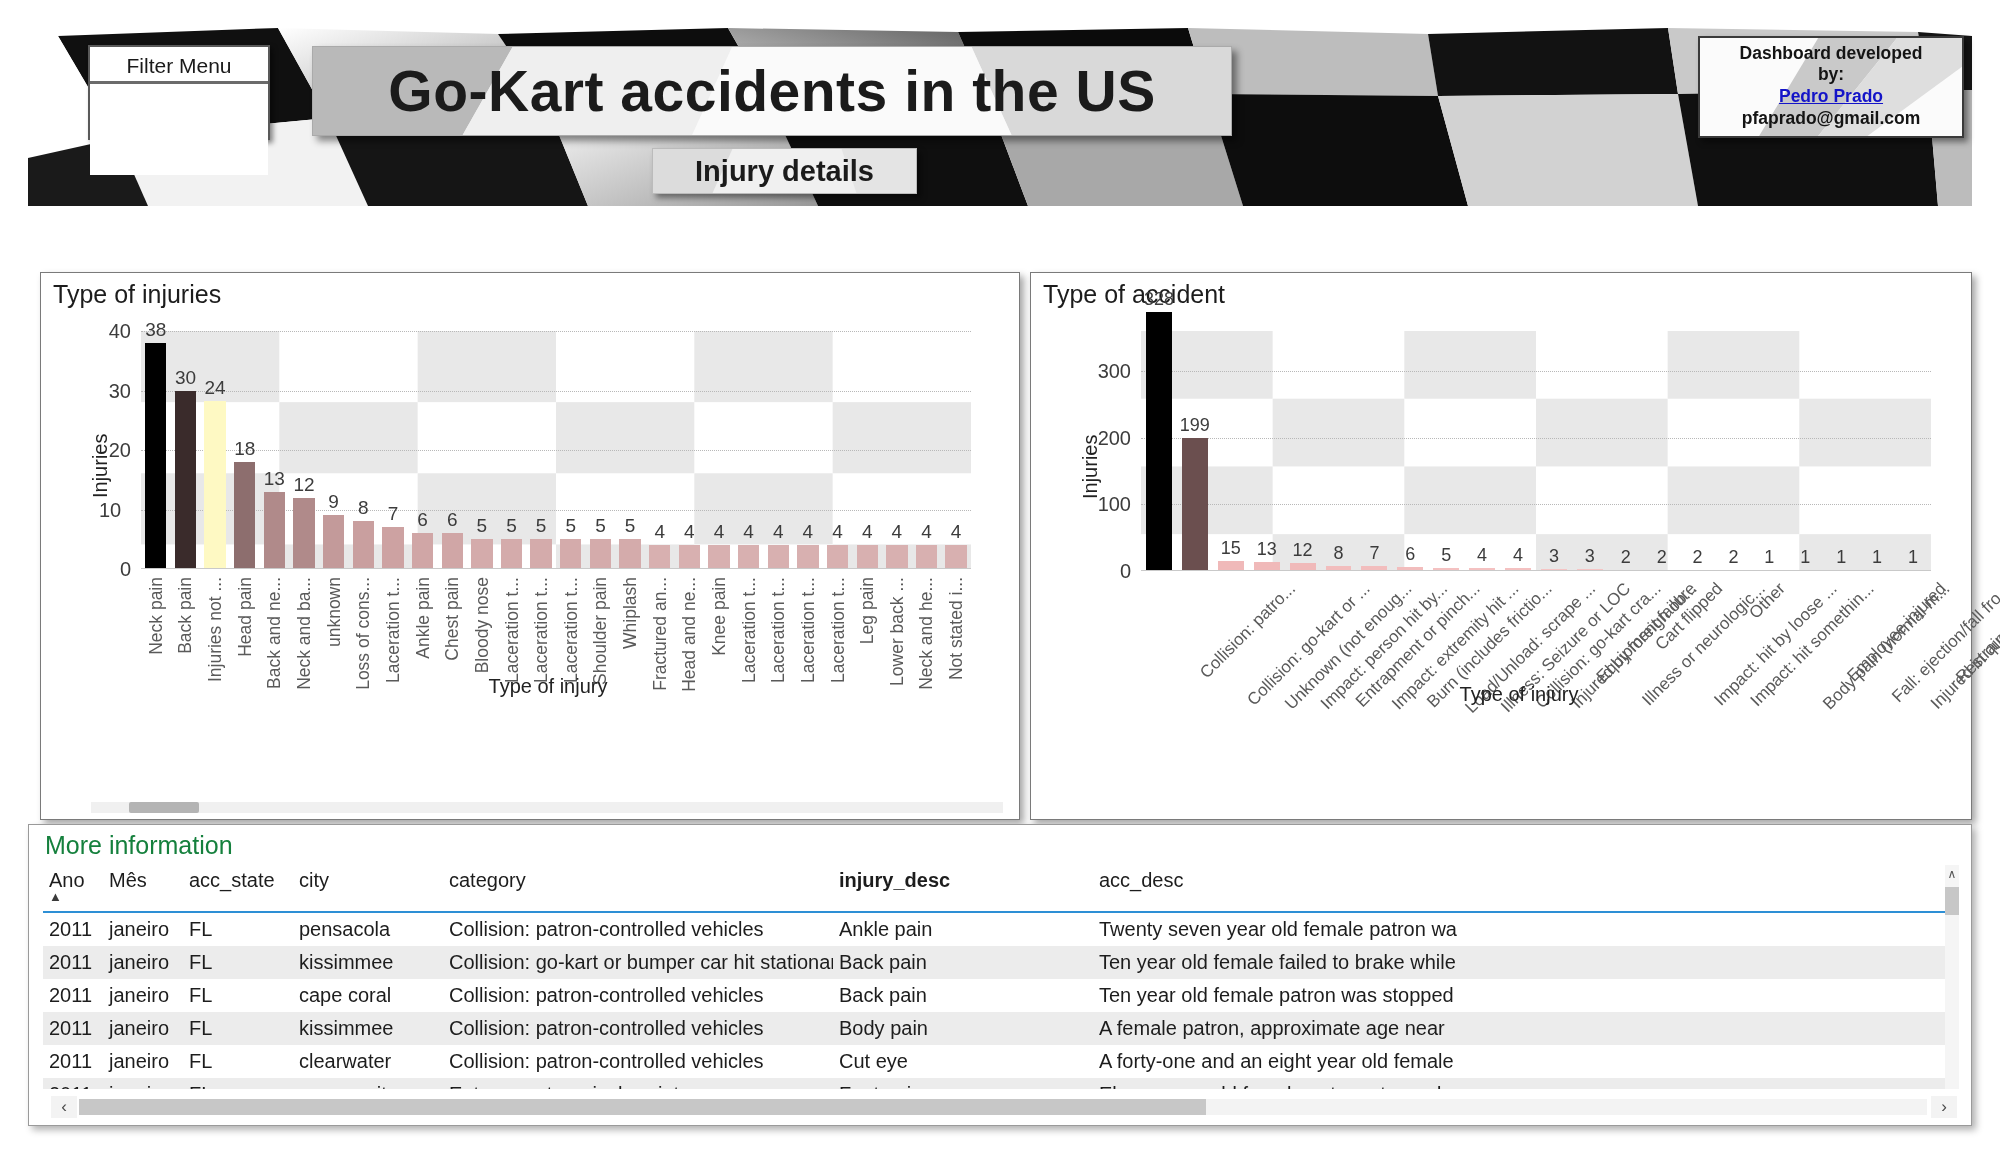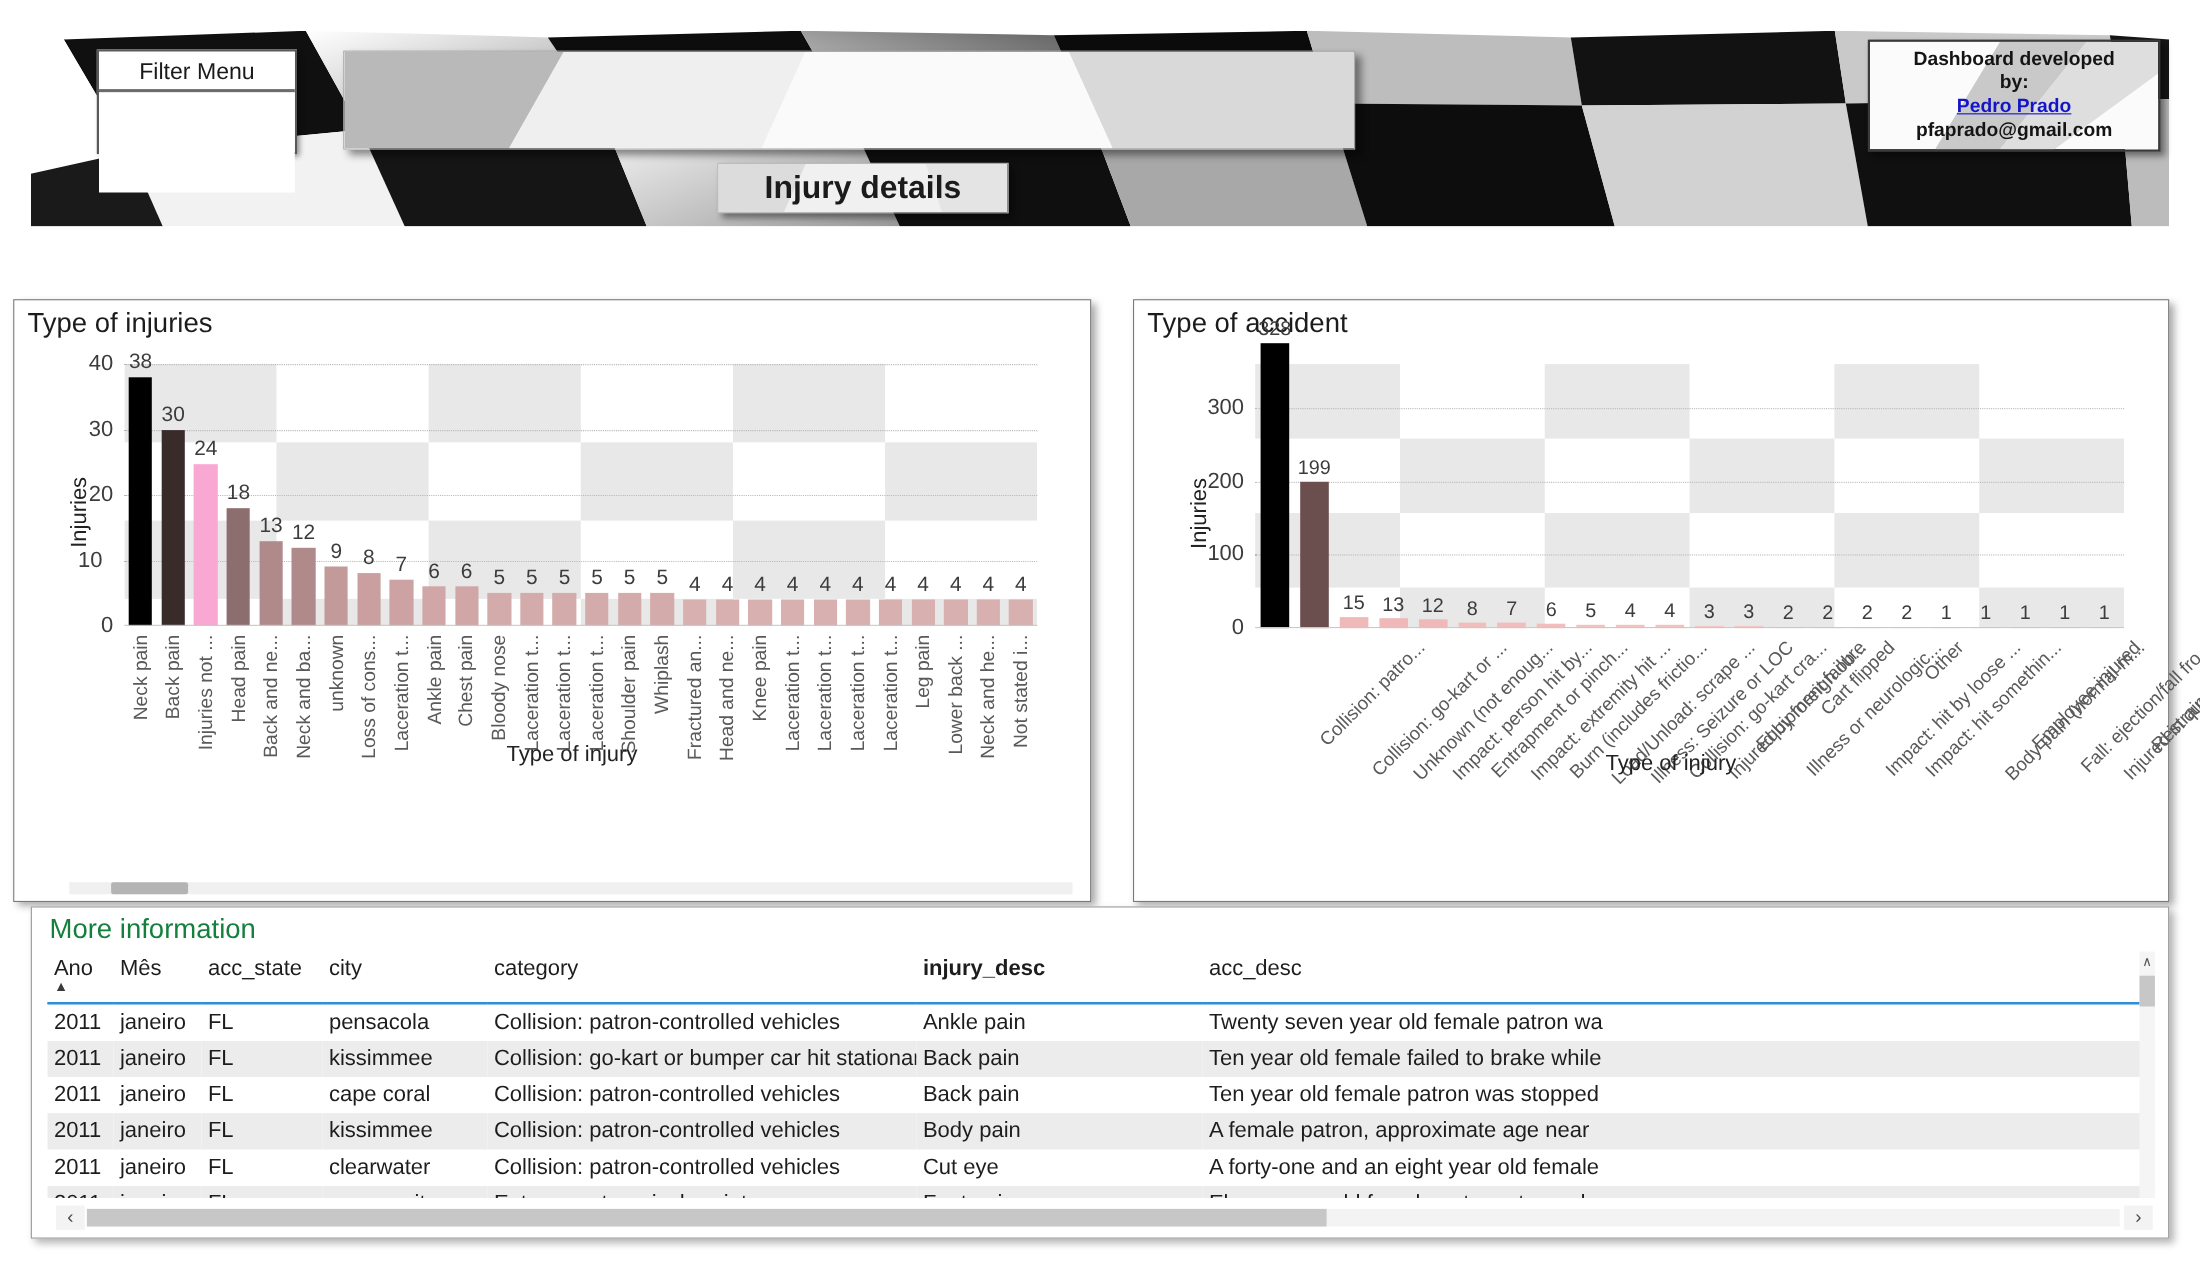--- a/index.html
+++ b/index.html
@@ -91,21 +91,21 @@
     text-decoration: underline; line-height: 23px; display: block;
   }
 
   
   .panel {
     position: absolute;
     background: #ffffff;
     border: 1px solid #7a7a7a;
     box-shadow: 4px 4px 7px rgba(0,0,0,.35);
   }
-  #panel-injuries { left: 12px; top: 272px; width: 980px; height: 548px; }
+  #panel-injuries { left: 40px; top: 272px; width: 980px; height: 548px; }
   #panel-accident { left: 1030px; top: 272px; width: 942px; height: 548px; }
 
   .panel-title {
     position: absolute; left: 12px; top: 7px;
     font-size: 25px; color: #1c1c1c;
   }
 
   .plot-wrap { position: absolute; }
   #plot-injuries { left: 48px; top: 50px; width: 918px; height: 488px; }
   #plot-accident { left: 48px; top: 50px; width: 880px; height: 490px; }
@@ -293,20 +293,21 @@
 <div id="main-title-box">
   <div class="tbg">
     <svg viewBox="0 0 920 90" preserveAspectRatio="none">
       <rect width="920" height="90" fill="#f4f4f4"></rect>
       <path d="M0,0 L200,0 L150,90 L0,90 Z" fill="#b9b9b9"></path>
       <path d="M200,0 L420,0 L380,90 L150,90 Z" fill="#efefef"></path>
       <path d="M660,0 L920,0 L920,90 L700,90 Z" fill="#d9d9d9"></path>
       <path d="M420,0 L660,0 L700,90 L380,90 Z" fill="#fafafa"></path>
     </svg>
   </div>
+  <div id="main-title-text">Go-Kart accidents in the US</div>
 </div>
 
 <div id="subtitle-box">
   <div class="sbg">
     <svg viewBox="0 0 265 46" preserveAspectRatio="none">
       <rect width="265" height="46" fill="#f0f0f0"></rect>
       <path d="M0,0 L80,0 L60,46 L0,46 Z" fill="#dcdcdc"></path>
       <path d="M190,0 L265,0 L265,46 L205,46 Z" fill="#e4e4e4"></path>
     </svg>
   </div>
@@ -366,21 +367,21 @@
             <div class="bar" style="height: 226.1px; background: rgb(0, 0, 0);">
               <div class="bar-val">38</div>
             </div>
           </div>
           <div class="bar-slot">
             <div class="bar" style="height: 178.5px; background: rgb(58, 43, 43);">
               <div class="bar-val">30</div>
             </div>
           </div>
           <div class="bar-slot">
-            <div class="bar" style="height: 147px; background: #f9a8d4;">
+            <div class="bar" style="height: 168px; background: #fef9c3;">
               <div class="bar-val">24</div>
             </div>
           </div>
           <div class="bar-slot">
             <div class="bar" style="height: 107.1px; background: rgb(141, 110, 110);">
               <div class="bar-val">18</div>
             </div>
           </div>
           <div class="bar-slot">
             <div class="bar" style="height: 77.35px; background: rgb(176, 138, 138);">

